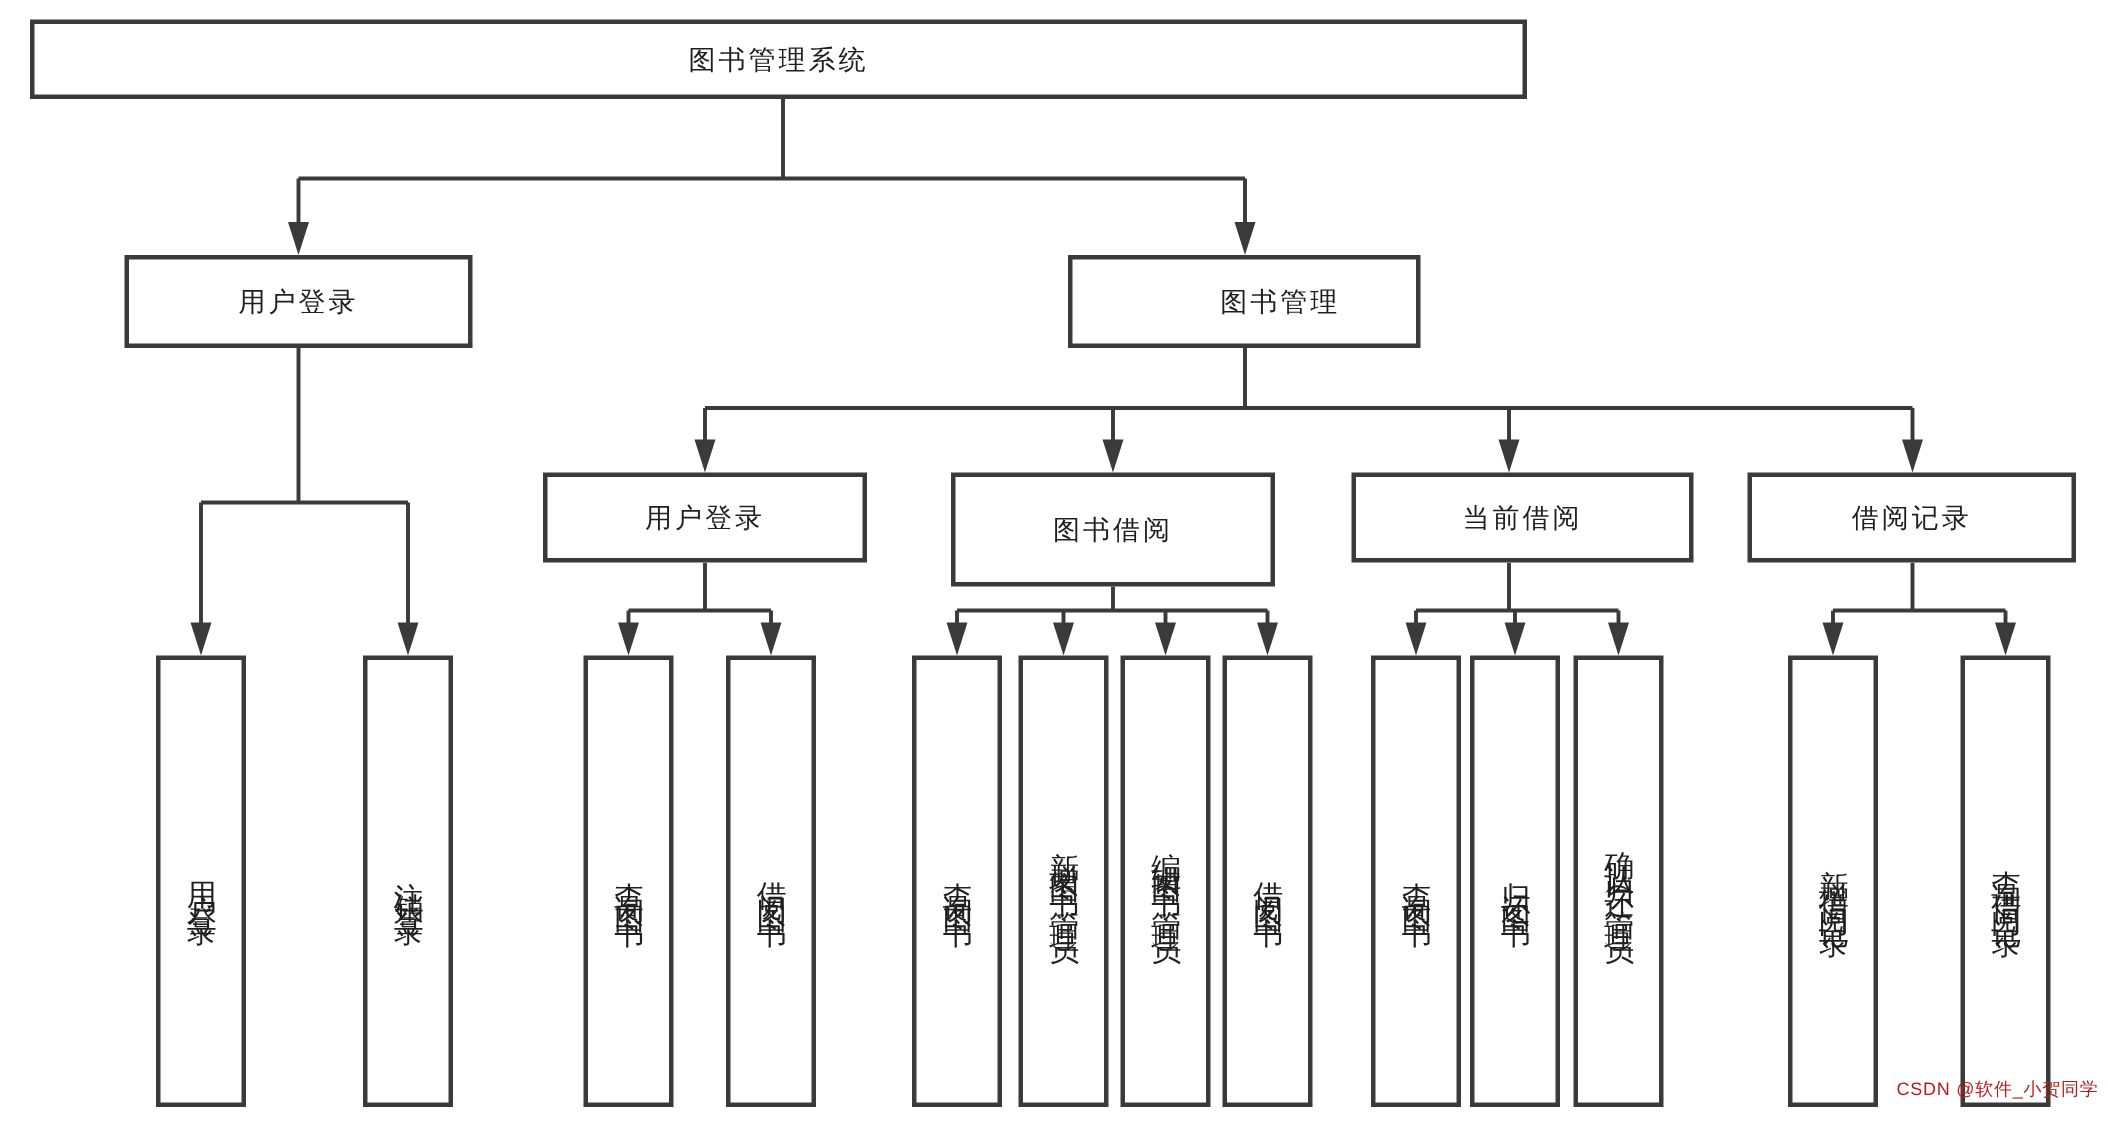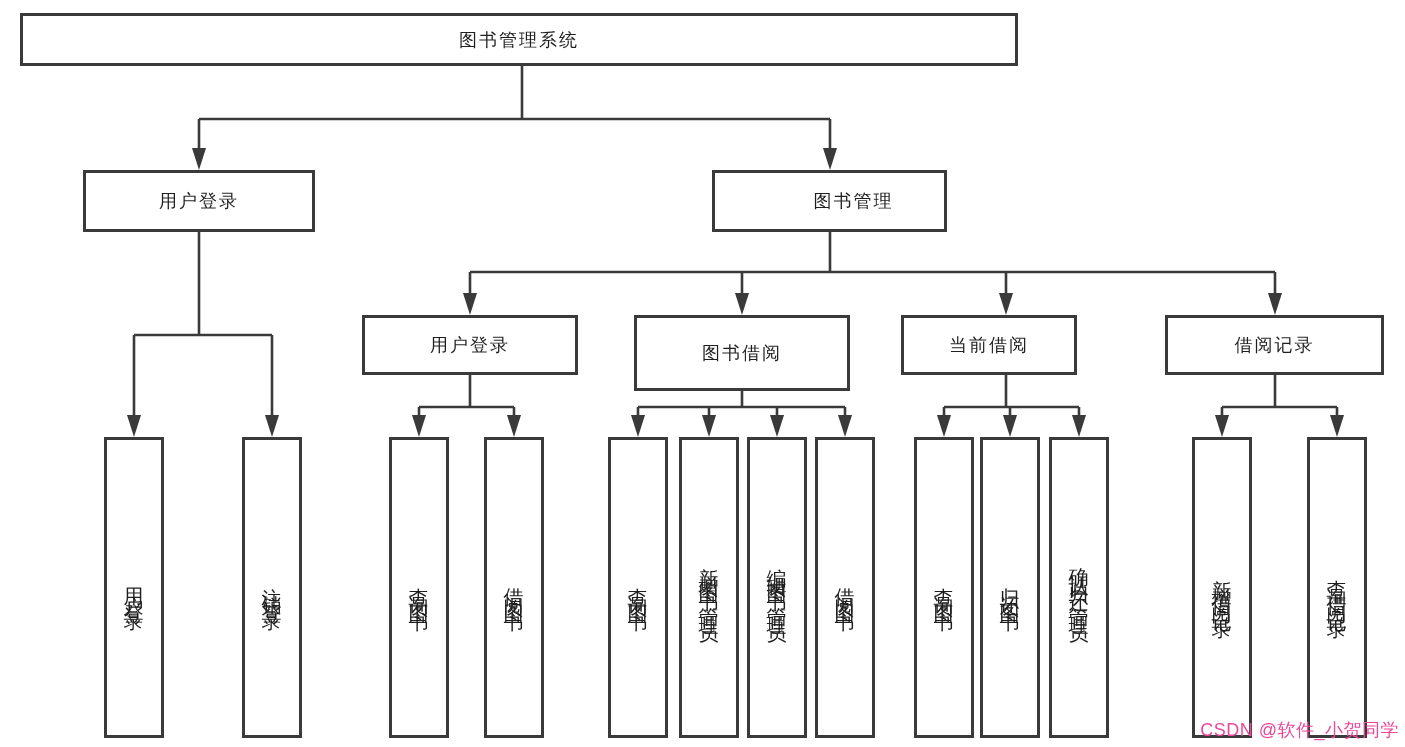--- a/index.html
+++ b/index.html
@@ -43,22 +43,22 @@
     text-orientation: mixed;
     font-size: 20px;
     letter-spacing: 8px;
     line-height: 1;
     white-space: nowrap;
   }
   .watermark {
     position: absolute;
     right: 6px;
     top: 718px;
-    font-size: 18px;
-    color: #ec4899;
+    font-size: 12px;
+    color: #b91c1c;
     letter-spacing: 0.5px;
     white-space: nowrap;
     z-index: 5;
   }
 </style>
 </head>
 <body>
 
 <div class="canvas">
 
@@ -112,21 +112,21 @@
   <div class="node h" style="left:712px; top:170px; width:235px; height:62px;padding-left:48px;">
     <span class="label">图书管理</span>
   </div>
 
   <div class="node h" style="left:362px; top:315px; width:216px; height:60px;">
     <span class="label">用户登录</span>
   </div>
   <div class="node h" style="left:634px; top:315px; width:216px; height:76px;">
     <span class="label">图书借阅</span>
   </div>
-  <div class="node h" style="left:901px; top:315px; width:176px; height:60px;text-align:center;">
+  <div class="node h" style="left:901px; top:315px; width:228px; height:60px;text-align:center;">
     <span class="label">当前借阅</span>
   </div>
   <div class="node h" style="left:1165px; top:315px; width:219px; height:60px;">
     <span class="label">借阅记录</span>
   </div>
 
   <div class="node v" style="left:104px; top:437px; width:60px; height:301px;">
     <span class="label">用户登录</span>
   </div>
   <div class="node v" style="left:242px; top:437px; width:60px; height:301px;">

